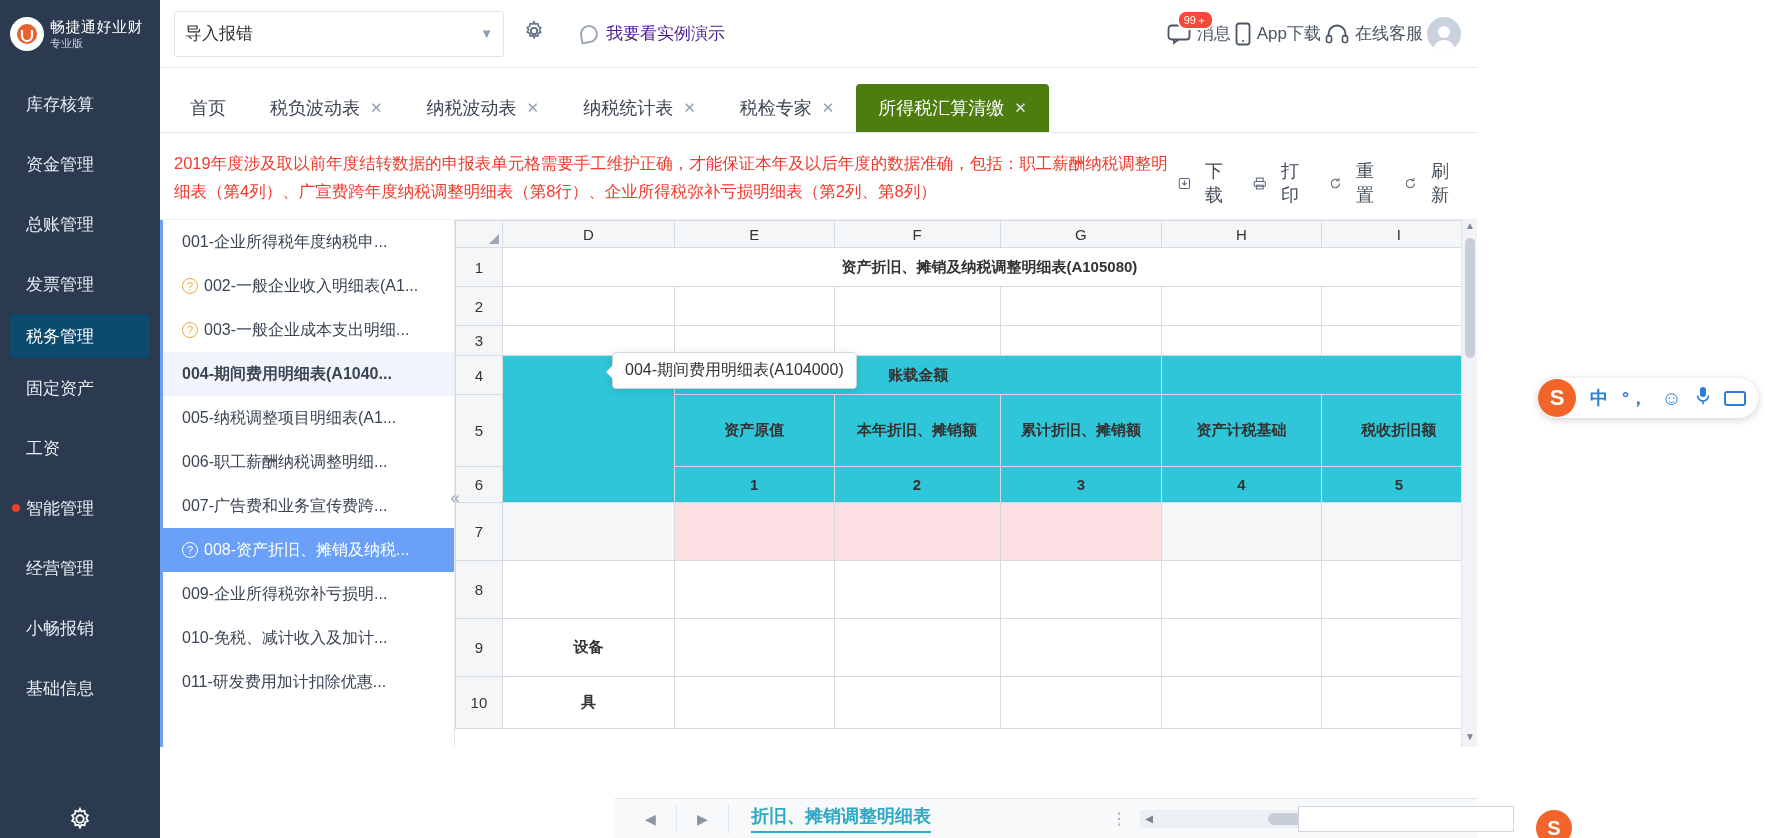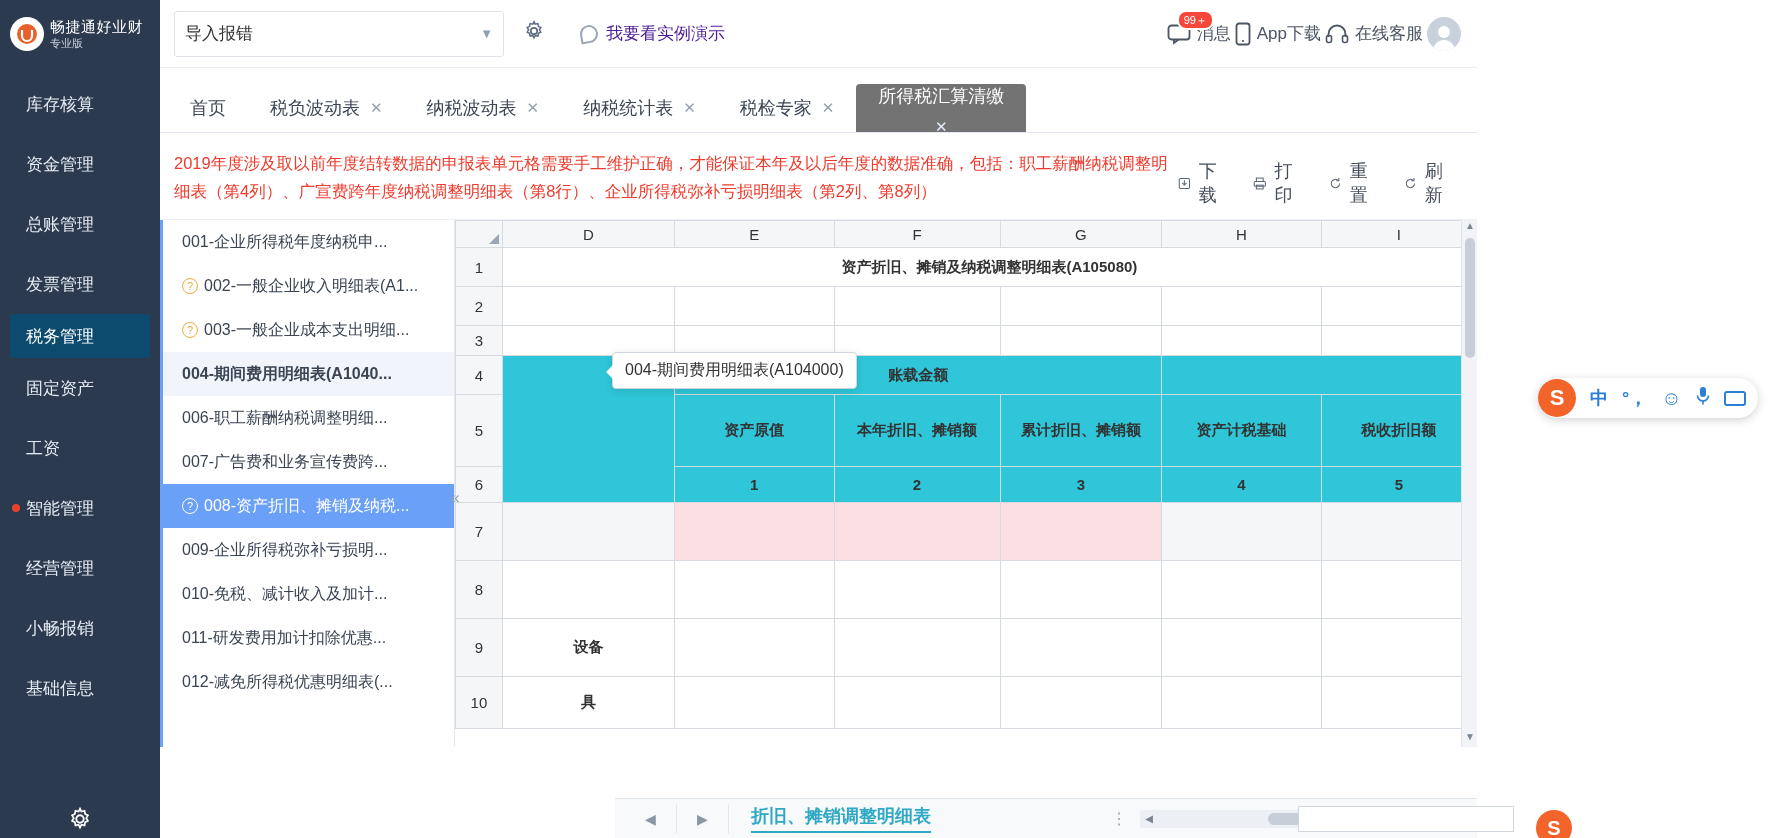--- a/index.html
+++ b/index.html
@@ -99,36 +99,36 @@
   .tabbar {
     height: 65px; display: flex; align-items: flex-end;
     border-bottom: 1px solid #e2e8f0; background: #fff; padding-left: 8px;
   }
   .tab {
     height: 48px; display: flex; align-items: center; gap: 10px;
     padding: 0 22px; font-size: 18px; color: #3d4756;
     border-radius: 4px 4px 0 0; cursor: pointer;
   }
   .tab .x { font-size: 15px; color: #93a0b0; }
-  .tab.active { background: #737373; color: #fff; flex-direction: column; }
+  .tab.active { background: #4d7c0f; color: #fff; }
   .tab.active .x { color: #e3ecfd; }
 
   
   .notice {
     display: flex; align-items: flex-start; padding: 16px 10px 12px 14px;
     background: #fff;
   }
   .notice .msg {
     color: #ef3b2d; font-size: 16.5px; line-height: 28px; max-width: 1045px;
   }
   .notice .actions {
     margin-left: auto; display: flex; align-items: center; gap: 30px;
     padding-right: 18px; font-size: 18px; color: #444d5a; padding-top: 10px;
   }
-  .act { display: flex; align-items: center; gap: 8px; cursor: pointer; }
+  .act { display: flex; align-items: center; gap: 8px; cursor: pointer; text-align: right; }
   .act .ic { font-size: 19px; color: #5b6675; }
 
   
   .content { display: flex; height: 528px; border-top: 1px solid #eceff3; position: relative; }
 
   .doclist {
     width: 295px; flex: 0 0 295px; border-right: 1px solid #e5e9ef;
     background: #fff; overflow: hidden; position: relative; text-align: right;
   }
   .doc-item {
@@ -439,40 +439,40 @@
             <span>002-一般企业收入明细表(A1...</span>
           </div>
         <div class="doc-item">
             <span class="q">?</span>
             <span>003-一般企业成本支出明细...</span>
           </div>
         <div class="doc-item hl">
             <span>004-期间费用明细表(A1040...</span>
           </div>
         <div class="doc-item">
+            <span>005-纳税调整项目明细表(A1...</span>
+          </div>
+        <div class="doc-item">
             <span>006-职工薪酬纳税调整明细...</span>
           </div>
         <div class="doc-item">
             <span>007-广告费和业务宣传费跨...</span>
           </div>
         <div class="doc-item sel">
             <span class="q">?</span>
             <span>008-资产折旧、摊销及纳税...</span>
           </div>
         <div class="doc-item">
             <span>009-企业所得税弥补亏损明...</span>
           </div>
         <div class="doc-item">
             <span>010-免税、减计收入及加计...</span>
           </div>
         <div class="doc-item">
             <span>011-研发费用加计扣除优惠...</span>
-          </div>
-        <div class="doc-item">
-            <span>012-减免所得税优惠明细表(...</span>
           </div>
       </div>
 
       <div class="collapse-handle">
         <span>«</span>
       </div>
 
       <div class="sheet">
         <table class="grid">
           <tbody>

